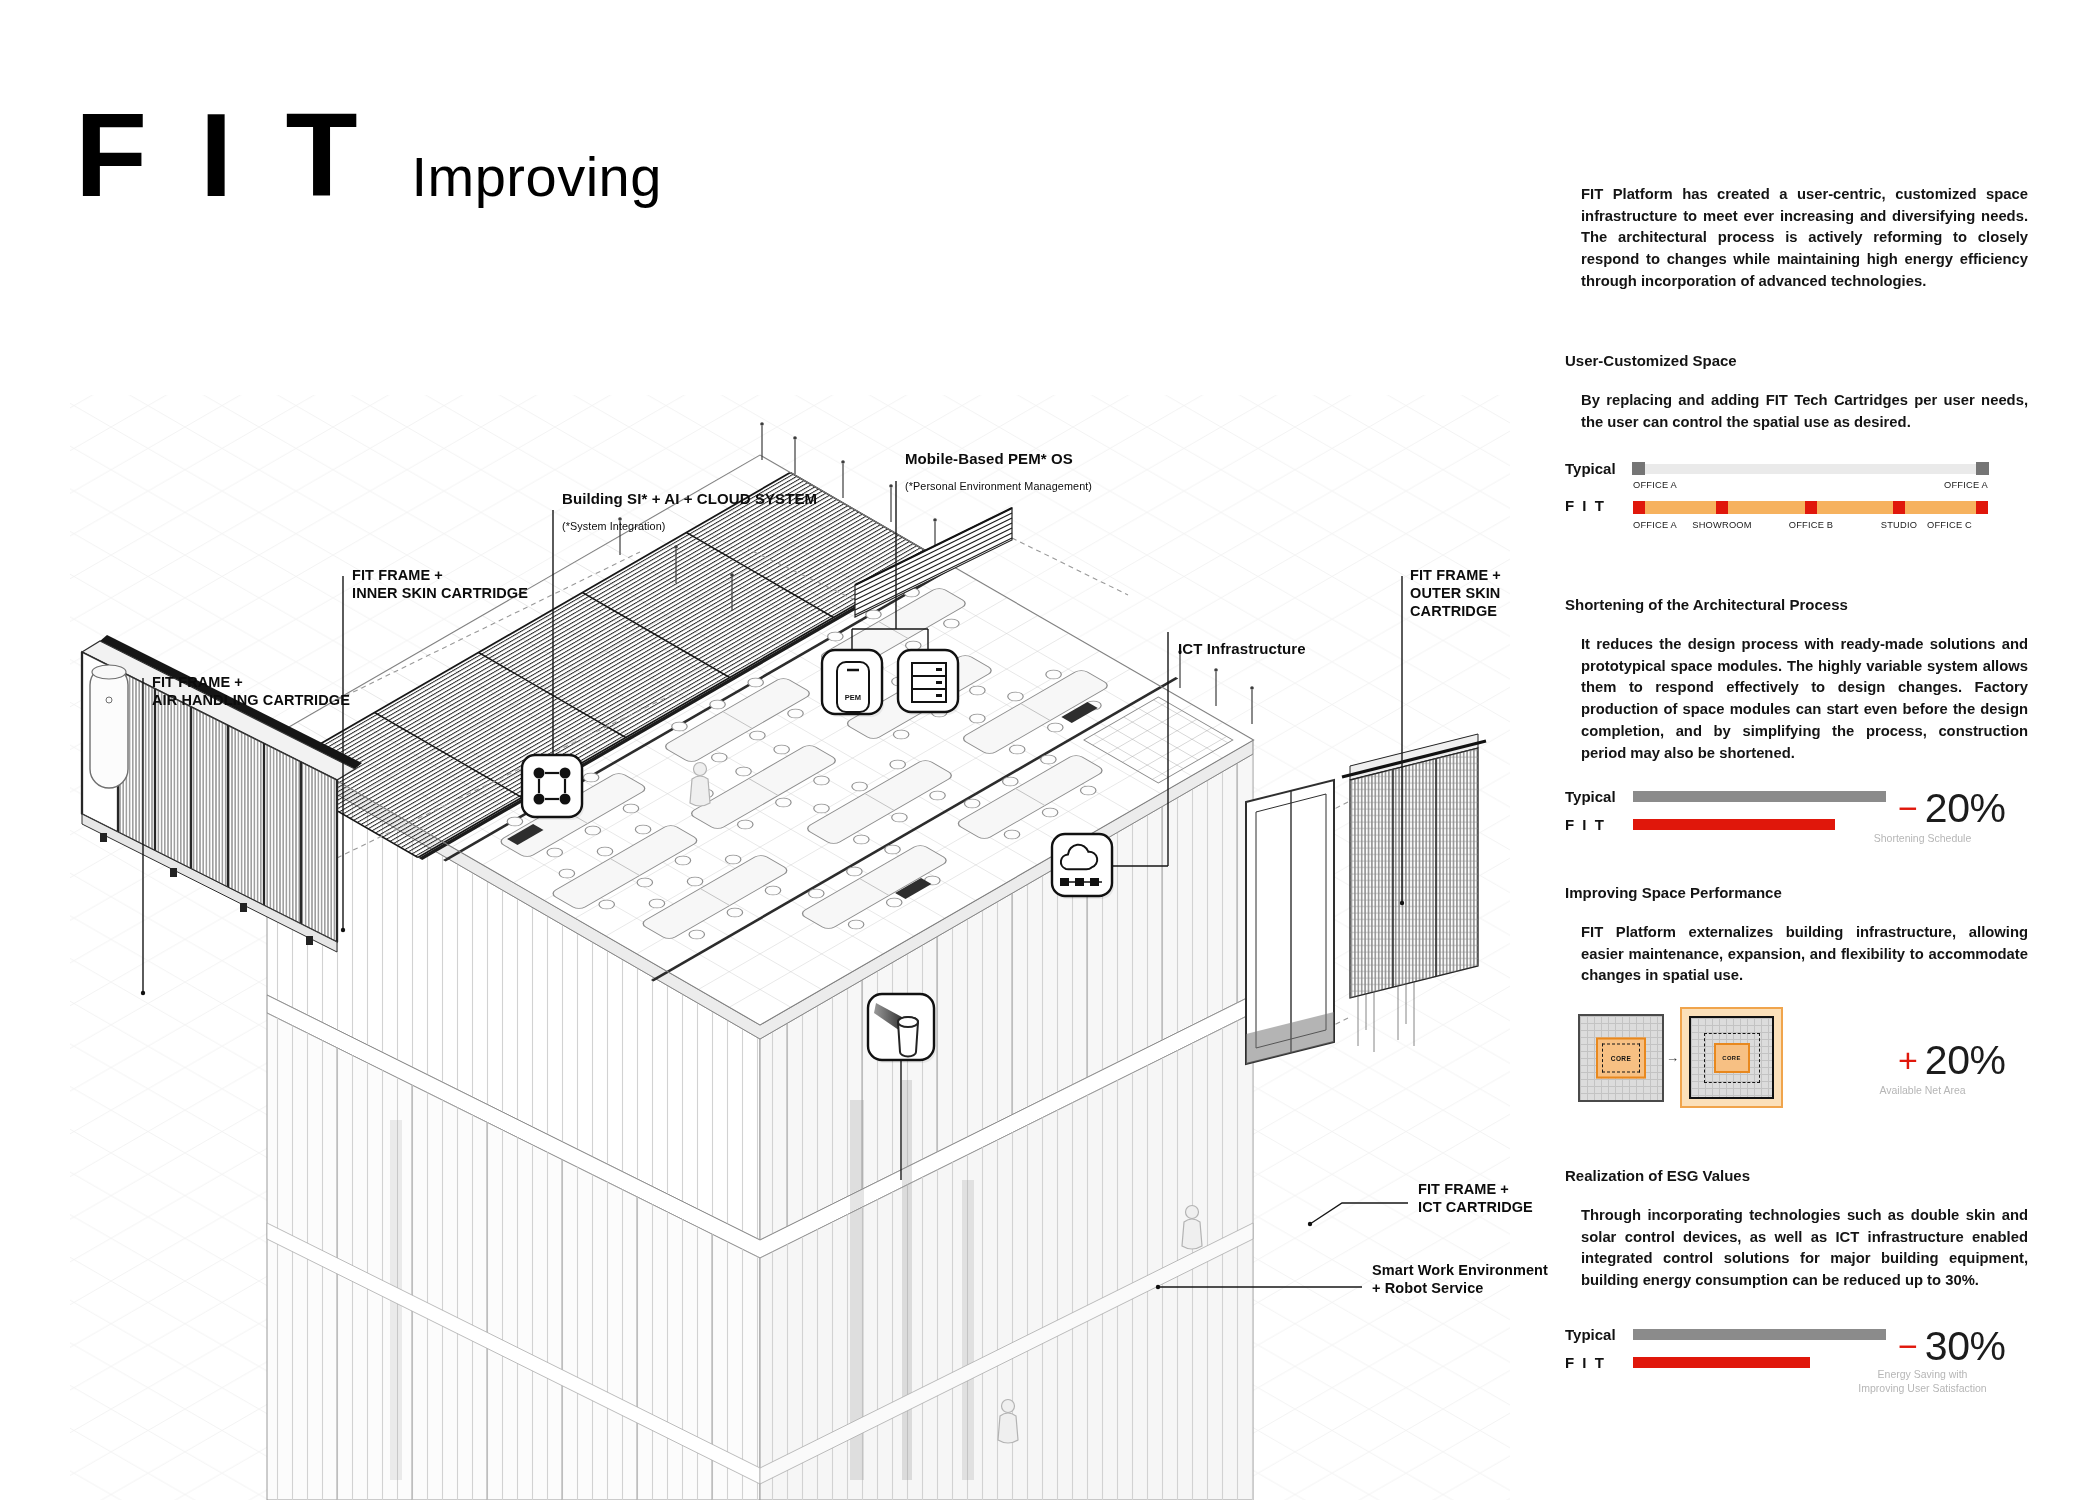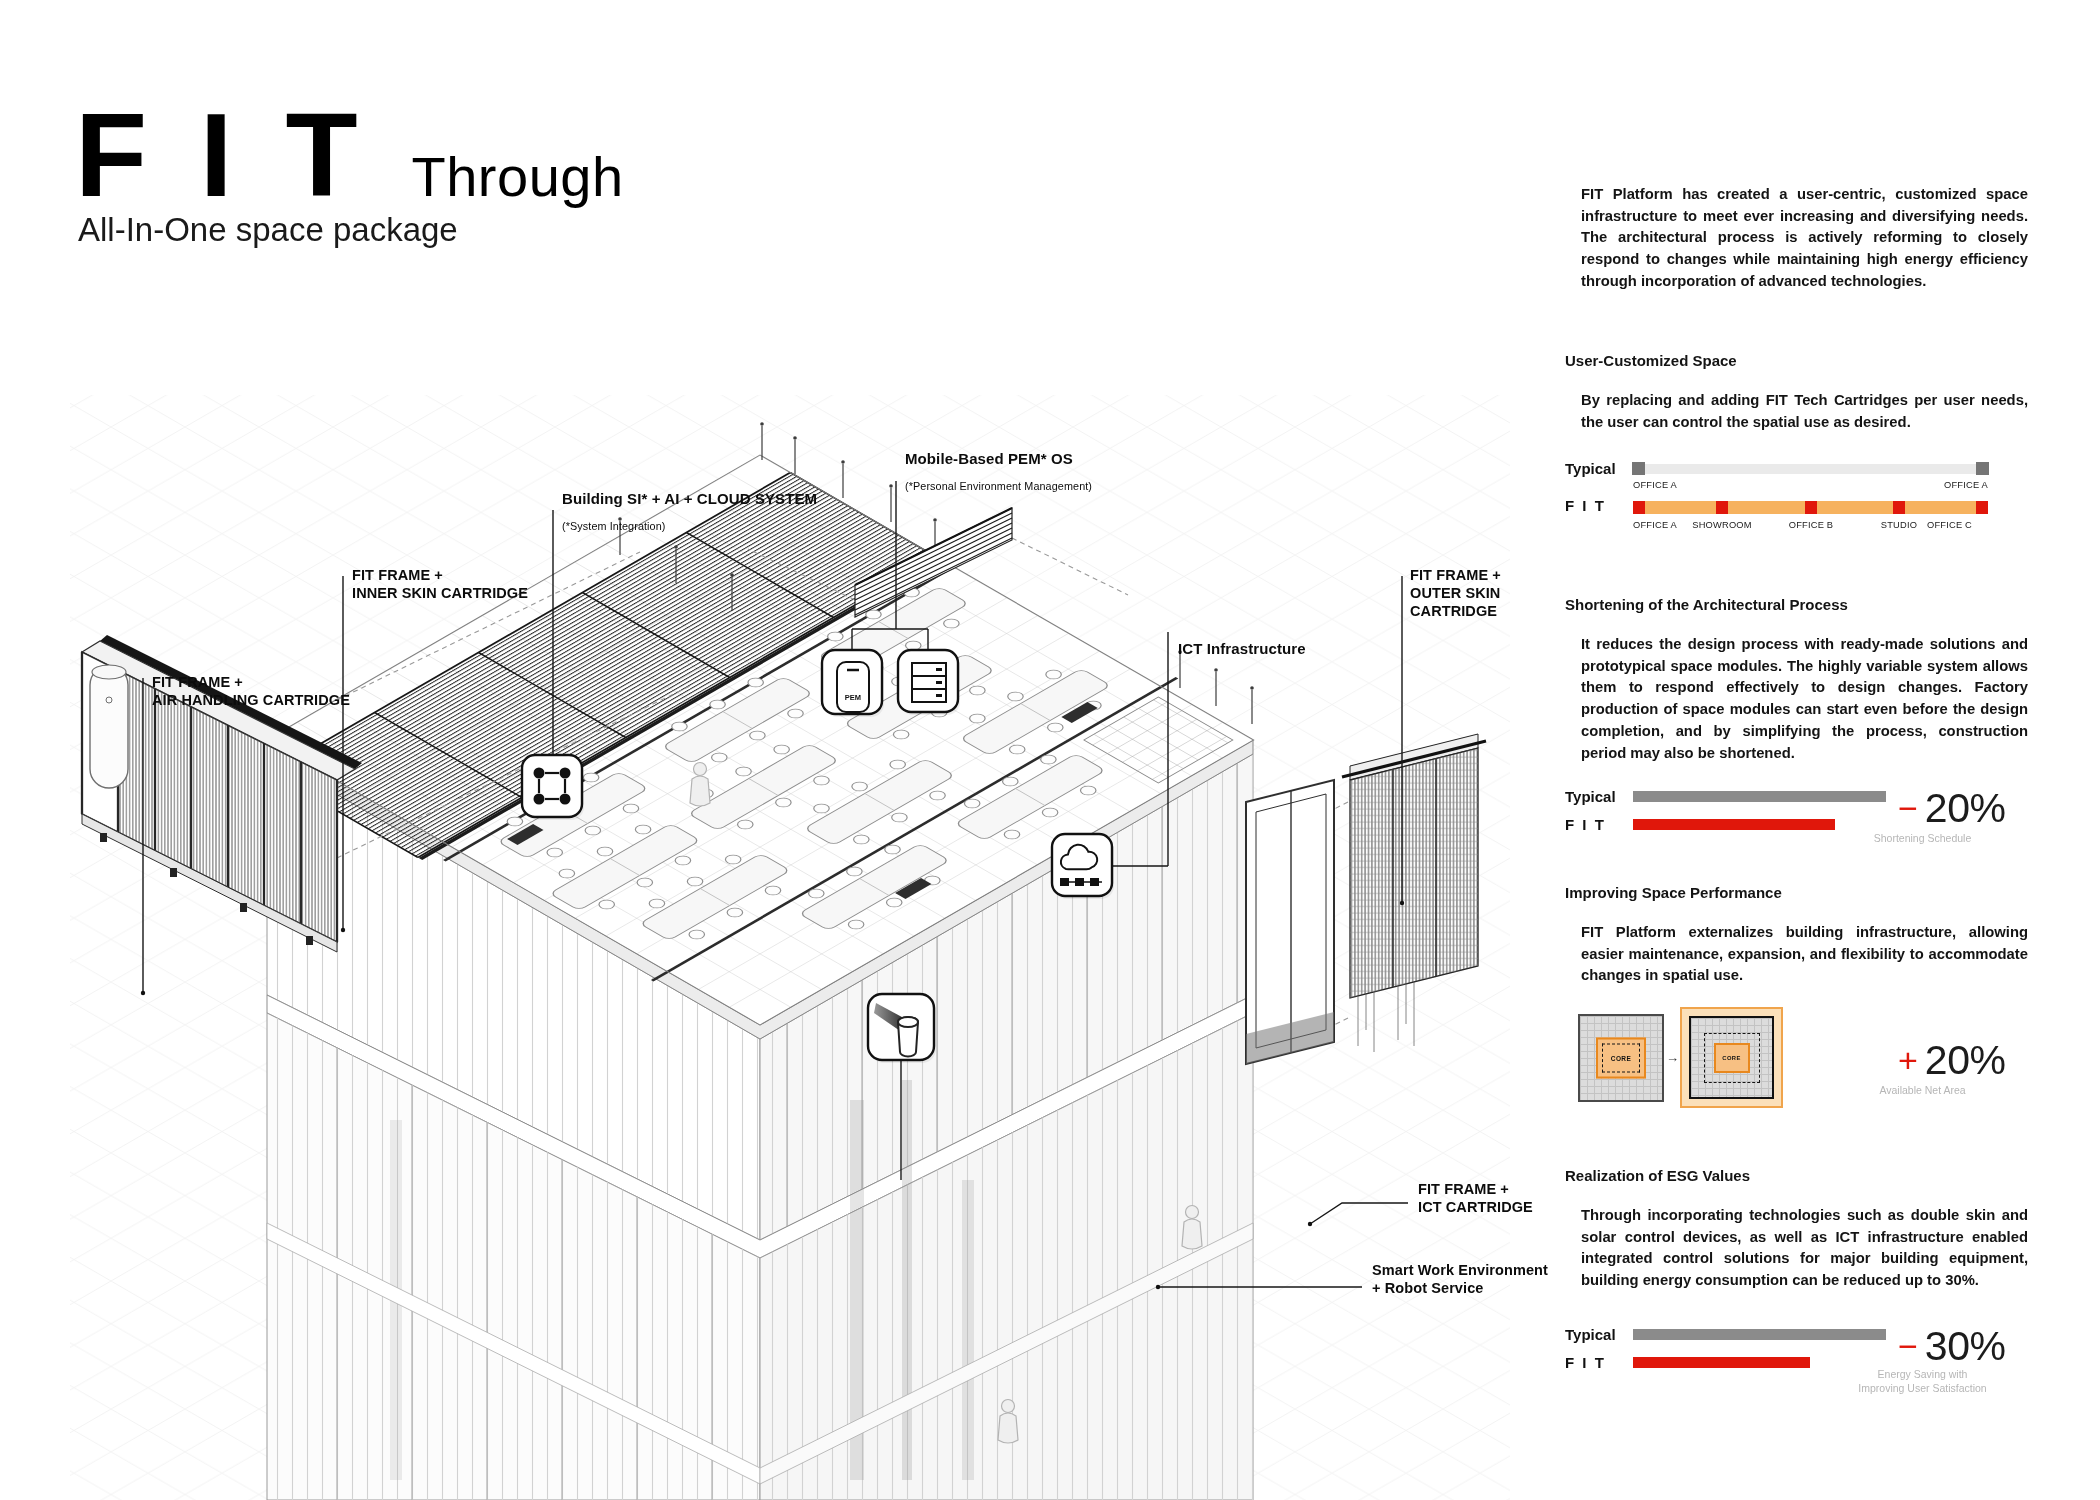--- a/index.html
+++ b/index.html
@@ -399,23 +399,22 @@
     <div>FIT FRAME +</div>
     <div>ICT CARTRIDGE</div>
   </div>
   <div class="dlabel" id="lbl-smart">
     <div>Smart Work Environment</div>
     <div>+ Robot Service</div>
   </div>
 
   <div class="hrow">
     <div class="logo">F I T</div>
-    <div class="platform">Through</div>
-  </div>
-  <div class="tagline">All-In-One space package</div>
+    <div class="platform">Improving</div>
+  </div>
 
   <p class="sb sb-p" id="intro">FIT Platform has created a user-centric, customized space infrastructure to meet ever increasing and diversifying needs. The architectural process is actively reforming to closely respond to changes while maintaining high energy efficiency through incorporation of advanced technologies.</p>
 
   <h3 class="sb sb-h" id="s1h">User-Customized Space</h3>
   <p class="sb sb-p" id="s1b">By replacing and adding FIT Tech Cartridges per user needs, the user can control the spatial use as desired.</p>
 
   <div class="sb diag" id="d1">
     <span class="rowlab" style="top:8px;">Typical</span>
     <div class="t-track">
       <span class="endsq" style="left:-1px;"></span>

